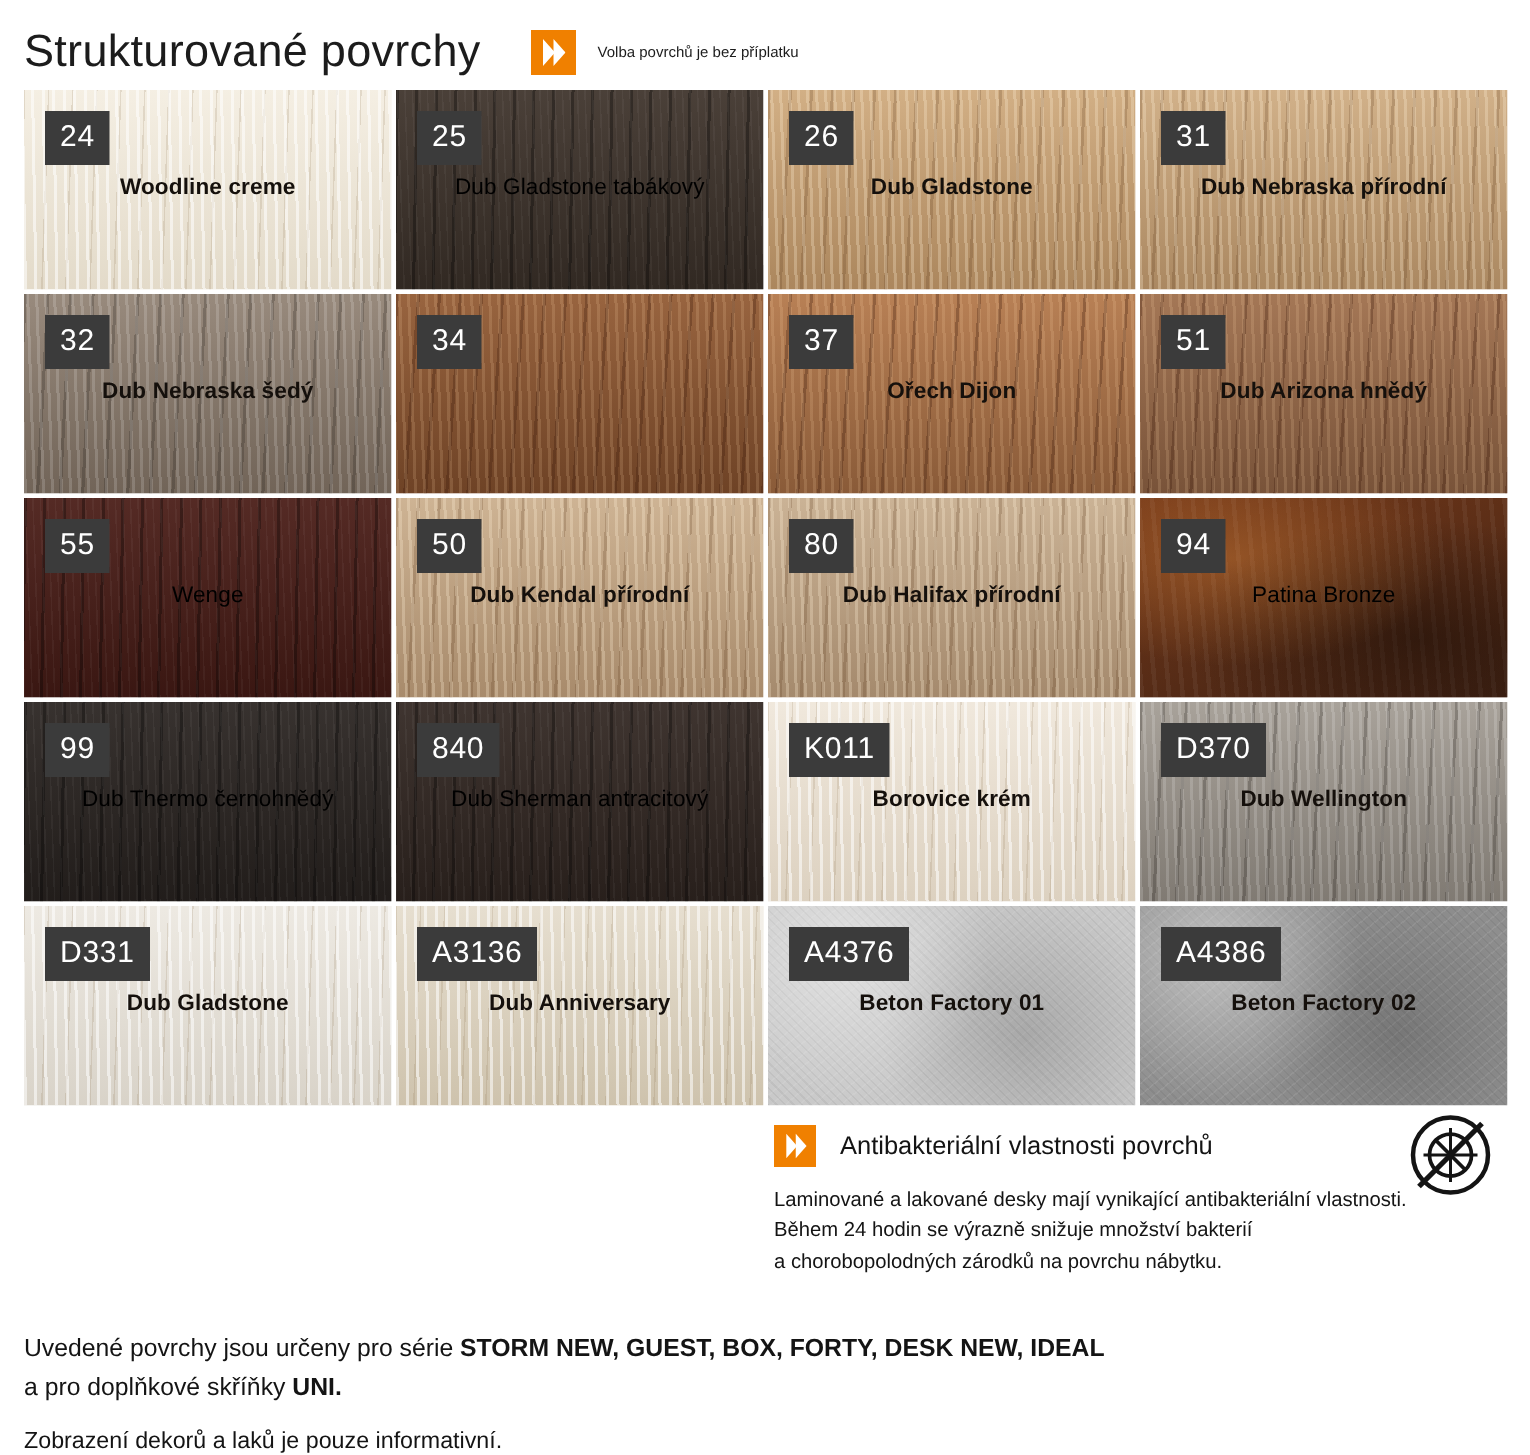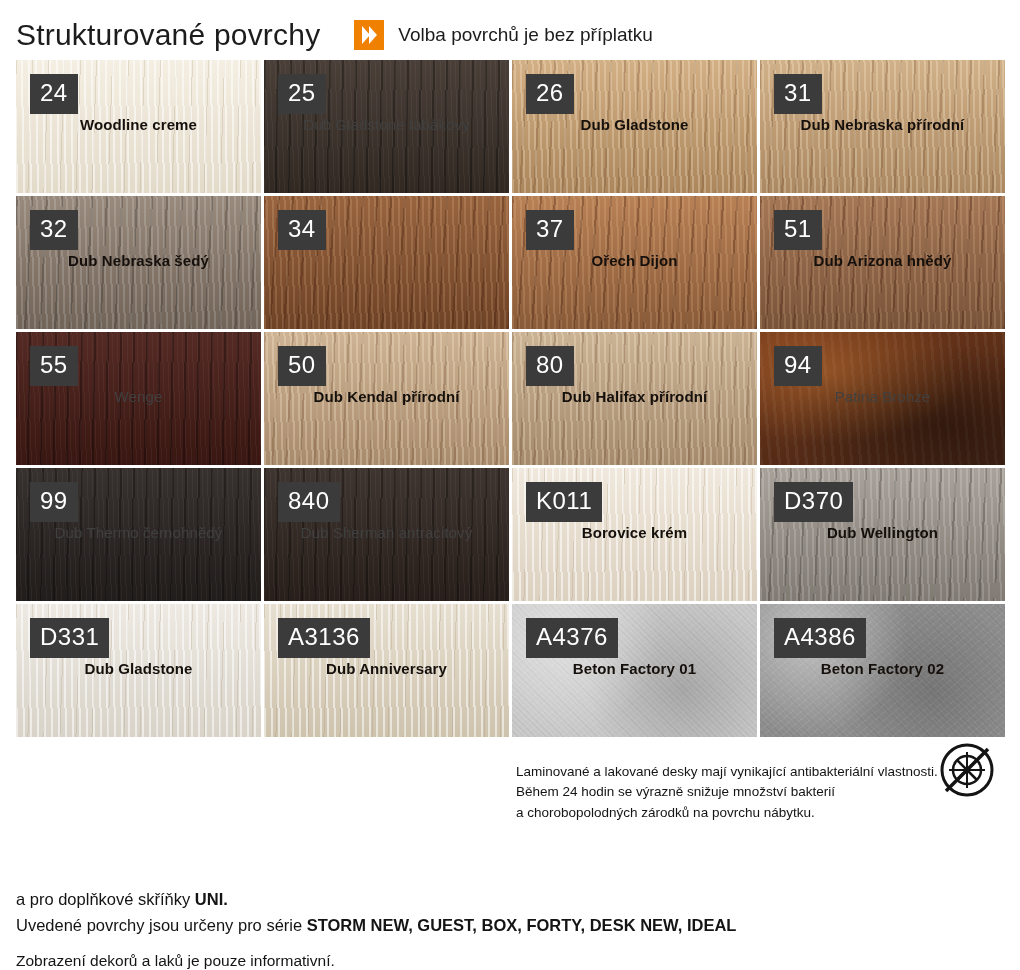--- a/index.html
+++ b/index.html
@@ -31,21 +31,21 @@
   .chevron-badge {
     width: 30px; height: 30px;
     background: #F08000;
     margin-left: 34px;
     display: flex; align-items: center; justify-content: center;
     flex: none;
   }
   .chevron-badge svg { display: block; }
   .header-note {
     margin-left: 14px;
-    font-size: 19px;
+    font-size: 10px;
     color: #1c1c1c;
     white-space: nowrap;
   }
 
   
   .grid {
     display: grid;
     grid-template-columns: repeat(4, 245px);
     grid-auto-rows: 133px;
     column-gap: 3px;
@@ -56,35 +56,35 @@
   .swatch {
     position: relative;
     overflow: hidden;
   }
   .swatch .tex { position: absolute; inset: 0; }
   .code {
     position: absolute;
     left: 14px; top: 14px;
     background: #3b3b3b;
     color: #fff;
-    font-size: 24px;
+    font-size: 20px;
     line-height: 1;
     padding: 7px 10px 9px 10px;
     letter-spacing: 0.5px;
   }
   .name {
     position: absolute;
     left: 0; right: 0;
     top: 56px;
     text-align: center;
     font-size: 15px;
     letter-spacing: 0.1px;
   }
   .name.dark { color: #15100c; font-weight: bold; }
-  .name.white { color: #404040; }
+  .name.white { color: #000000; }
 
   
   .anti {
     grid-column: 3 / span 2;
     position: relative;
     padding: 10px 2px 0 4px;
   }
   .anti-head { display: flex; align-items: center; }
   .anti-badge {
     width: 28px; height: 28px;
@@ -230,38 +230,47 @@
         <div class="tex" style="background-color:#c9c9c9;background-image:radial-gradient(circle at 20% 25%, rgba(255,255,255,0.45), rgba(0,0,0,0) 45%),radial-gradient(circle at 70% 65%, rgba(0,0,0,0.16), rgba(0,0,0,0) 50%),repeating-linear-gradient(45deg, rgba(0,0,0,0.05) 0px, rgba(0,0,0,0.05) 1px, rgba(0,0,0,0) 1px, rgba(0,0,0,0) 4px),repeating-linear-gradient(-40deg, rgba(255,255,255,0.08) 0px, rgba(255,255,255,0.08) 1px, rgba(0,0,0,0) 1px, rgba(0,0,0,0) 6px);"></div>
         <div class="code">A4376</div>
         <div class="name dark">Beton Factory 01</div>
       </div>
       <div class="swatch">
         <div class="tex" style="background-color:#8e8e8e;background-image:radial-gradient(circle at 20% 25%, rgba(255,255,255,0.45), rgba(0,0,0,0) 45%),radial-gradient(circle at 70% 65%, rgba(0,0,0,0.16), rgba(0,0,0,0) 50%),repeating-linear-gradient(45deg, rgba(0,0,0,0.05) 0px, rgba(0,0,0,0.05) 1px, rgba(0,0,0,0) 1px, rgba(0,0,0,0) 4px),repeating-linear-gradient(-40deg, rgba(255,255,255,0.08) 0px, rgba(255,255,255,0.08) 1px, rgba(0,0,0,0) 1px, rgba(0,0,0,0) 6px);"></div>
         <div class="code">A4386</div>
         <div class="name dark">Beton Factory 02</div>
       </div>
       <div class="anti">
+        <div class="anti-head">
+          <div class="anti-badge">
+            <svg width="15" height="18" viewBox="0 0 16 20" aria-hidden="true">
+              <polygon points="1,1 9,10 1,19" fill="#ffffff"></polygon>
+              <polygon points="8,1 16,10 8,19" fill="#ffffff"></polygon>
+            </svg>
+          </div>
+          <div class="anti-title">Antibakteriální vlastnosti povrchů</div>
+        </div>
         <div class="anti-body">
           <div>Laminované a lakované desky mají vynikající antibakteriální vlastnosti.</div>
           <div>Během 24 hodin se výrazně snižuje množství bakterií</div>
           <div>a chorobopolodných zárodků na povrchu nábytku.</div>
         </div>
         <div class="anti-icon"><svg viewBox="0 0 56 56" width="56" height="56" aria-hidden="true">
             <circle cx="28" cy="28" r="25" fill="none" stroke="#141414" stroke-width="3"></circle>
             <circle cx="28" cy="28" r="14" fill="none" stroke="#141414" stroke-width="2.5"></circle>
             <path d="M18 18 L38 38 M38 18 L18 38" stroke="#141414" stroke-width="2.5"></path>
             <path d="M28 10 L28 46 M10 28 L46 28" stroke="#141414" stroke-width="2"></path>
             <path d="M7 49 L49 7" stroke="#141414" stroke-width="3.5"></path>
           </svg></div>
       </div>
     </div>
 
   <div class="footer">
     <div>
+      <span>Uvedené povrchy jsou určeny pro série </span><span class="b">STORM NEW, GUEST, BOX, FORTY, DESK NEW, IDEAL</span>
+    </div>
+    <div>
       <span>a pro doplňkové skříňky </span><span class="b">UNI.</span>
-    </div>
-    <div>
-      <span>Uvedené povrchy jsou určeny pro série </span><span class="b">STORM NEW, GUEST, BOX, FORTY, DESK NEW, IDEAL</span>
     </div>
     <div class="last">Zobrazení dekorů a laků je pouze informativní.</div>
   </div>
 
 </div>
 
 </body></html>

